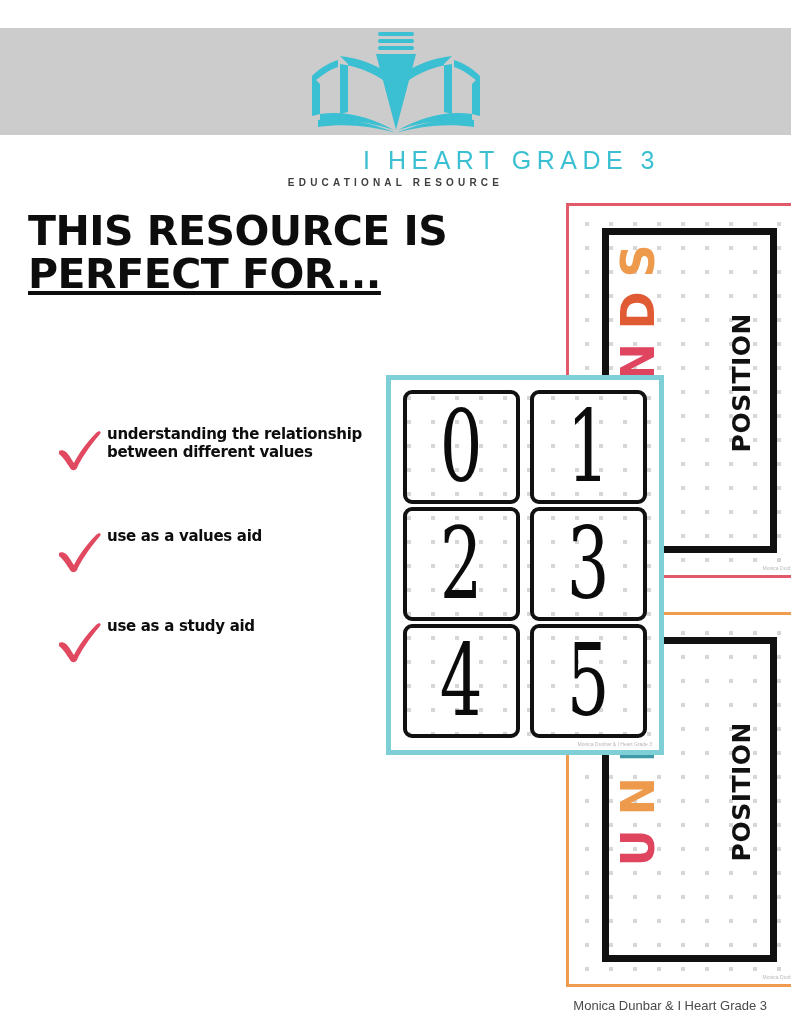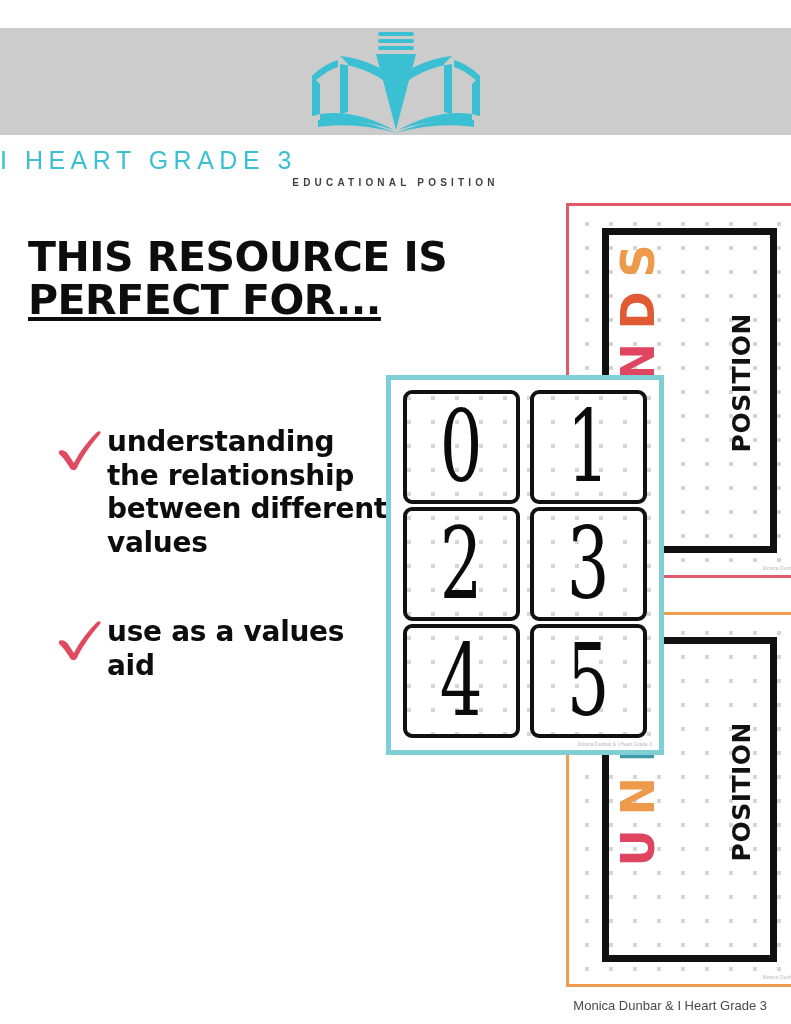--- a/index.html
+++ b/index.html
@@ -27,42 +27,42 @@
     position:absolute;
     left:50%; top:30px;
     transform:translateX(-50%);
     width:200px; height:105px;
     z-index:5;
   }
   .brand-title {
     position:absolute;
     left:0; top:146px;
     width:660px;
-    text-align:left;
+    text-align:right;
     color:#3bbfd2;
     font-size:25px;
     font-weight:400;
     letter-spacing:5.5px;
     font-family:"Liberation Sans", sans-serif;
   }
   .brand-sub {
     position:absolute;
     left:0; top:177px;
     width:791px;
     text-align:center;
     color:#3f3f3f;
     font-size:10px;
     font-weight:700;
     letter-spacing:4.2px;
   }
 
   
   .headline {
     position:absolute;
-    left:28px; top:236px;
+    left:28px; top:210px;
     width:420px;
     color:#0d0d0d;
     font-size:41px;
     font-weight:900;
     line-height:1.06;
     letter-spacing:-0.5px;
     font-family:"DejaVu Sans", sans-serif;
     text-transform:uppercase;
   }
   .headline .l2 { display:block;text-decoration:underline; }
@@ -79,21 +79,21 @@
     align-items:flex-start;
     margin-bottom:38px;
   }
   .check-icon {
     flex:0 0 52px;
     width:52px; height:44px;
     margin-top:2px;
   }
   .bullet-text {
     color:#0d0d0d;
-    font-size:28px;
+    font-size:15px;
     font-weight:900;
     line-height:1.2;
     font-family:"DejaVu Sans", sans-serif;
     letter-spacing:-0.3px;
   }
   .b1 { margin-bottom:56px; }
   .b2 { margin-bottom:44px; }
 
   
   .stack { position:absolute; left:0; top:0; width:791px; height:1024px; }
@@ -243,21 +243,21 @@
         <path d="M158 30 C170 34 178 40 184 46 L184 54 C176 46 167 40 158 37 Z"></path>
         <path d="M184 46 L184 86 L176 84 L176 54 Z"></path>
         <path d="M176 84 C150 80 124 88 102 100 C126 92 152 88 176 92 Z"></path>
         <path d="M22 90 C50 86 78 94 100 103 C76 96 48 93 22 97 Z"></path>
         <path d="M178 90 C150 86 122 94 100 103 C124 96 152 93 178 97 Z"></path>
       </g>
     </svg>
   </div>
 
   <div class="brand-title">I HEART GRADE 3</div>
-  <div class="brand-sub">EDUCATIONAL POSITION</div>
+  <div class="brand-sub">EDUCATIONAL RESOURCE</div>
 
   <div class="headline">
     <span>THIS RESOURCE IS</span>
     <span class="l2">PERFECT FOR...</span>
   </div>
 
   <div class="bullets">
 
     <div class="bullet-row b1">
       <span class="check-icon">
@@ -276,20 +276,31 @@
         <svg viewBox="0 0 52 44" width="52" height="44">
           <path d="M4 24 C8 22 12 25 15 30 C17 33 18 35 19 36
                    C22 30 29 18 41 6 C44 3 47 4 45 7
                    C33 21 25 34 22 41 C20 44 17 44 15 41
                    C12 36 8 30 4 27 Z" fill="#e0495f"></path>
         </svg>
       </span>
       <span class="bullet-text">use as a values aid</span>
     </div>
 
+    <div class="bullet-row">
+      <span class="check-icon">
+        <svg viewBox="0 0 52 44" width="52" height="44">
+          <path d="M4 24 C8 22 12 25 15 30 C17 33 18 35 19 36
+                   C22 30 29 18 41 6 C44 3 47 4 45 7
+                   C33 21 25 34 22 41 C20 44 17 44 15 41
+                   C12 36 8 30 4 27 Z" fill="#e0495f"></path>
+        </svg>
+      </span>
+      <span class="bullet-text">use as a study aid</span>
+    </div>
 
   </div>
 
   <div class="stack">
 
     <div class="page-thousands dots">
       <div class="inner-card">
         <div class="vert-word">
           <div class="vert-letters">
             <span style="color:#ee9a4d">A</span>

